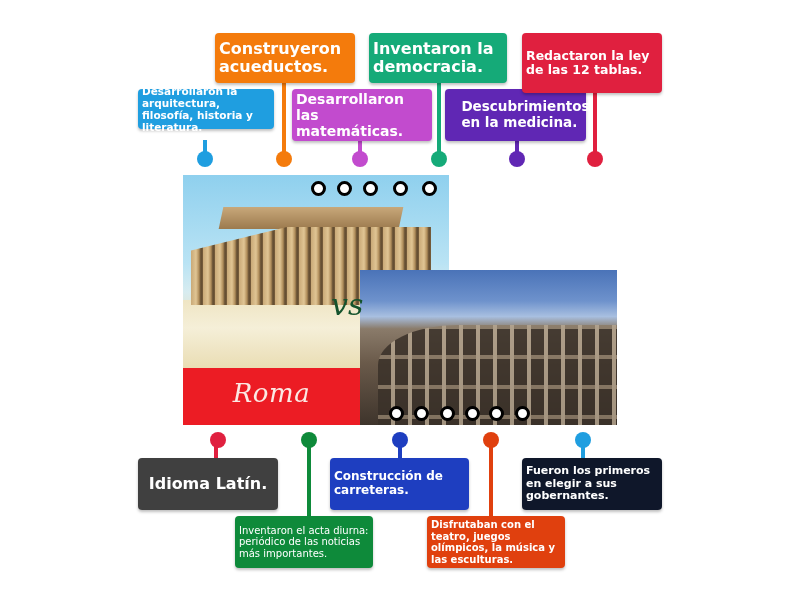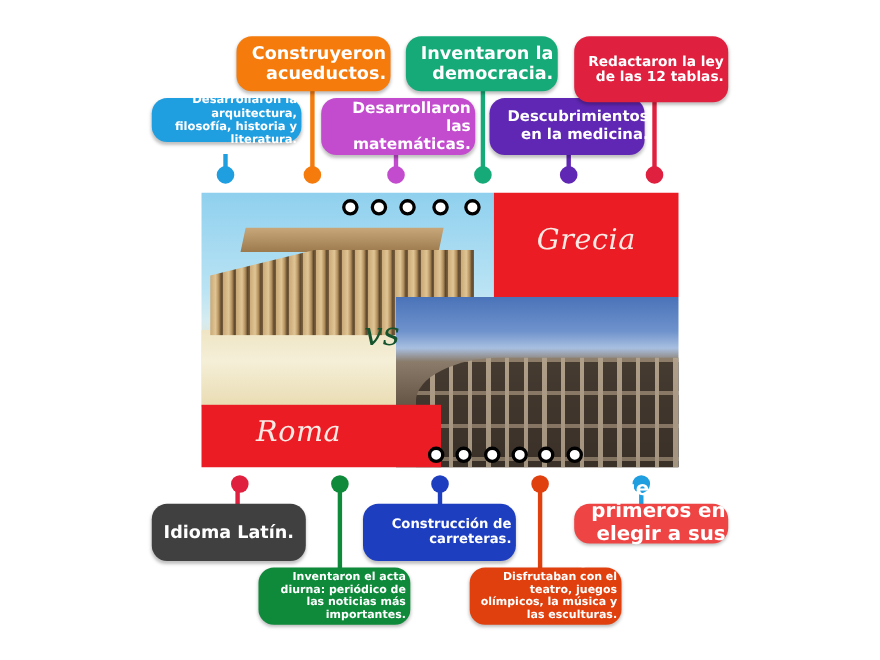--- a/index.html
+++ b/index.html
@@ -18,48 +18,45 @@
       background: repeating-linear-gradient(90deg, #c9a977 0px, #e0c594 5px, #b08d5a 8px, #5f4a30 10px, #7a5f3c 12px);
       clip-path: polygon(0 30%, 40% 0, 100% 0, 100% 100%, 0 100%); }
     .grecia-box { position: absolute; left: 266px; top: 0; width: 168px; height: 95px; background: #ec1c24; }
     .colosseum { position: absolute; left: 177px; top: 95px; width: 257px; height: 155px;
       background: linear-gradient(180deg, #4a73b8 0%, #6e92cc 20%, #a8bfe0 30%, #8a7b6a 38%, #6a5a4a 60%, #3e342b 100%); }
     .colo-arches { position: absolute; left: 195px; top: 150px; width: 239px; height: 100px;
       background:
         repeating-linear-gradient(90deg, transparent 0px, transparent 13px, #b5a58f 13px, #b5a58f 17px),
         repeating-linear-gradient(180deg, #8d7d69 0px, #8d7d69 4px, #3a3129 4px, #3a3129 30px);
       border-top-left-radius: 80px 40px; opacity: .85; }
-    .roma-box { position: absolute; left: 0; top: 193px; width: 177px; height: 57px; background: #ec1c24; padding-left: 41px; }
+    .roma-box { position: absolute; left: 0; top: 193px; width: 177px; height: 57px; background: #ec1c24; }
     .script {
       position: absolute; color: #fbe9e4; font-family: "DejaVu Serif", serif; font-style: italic;
       font-size: 26px; letter-spacing: 0.5px; text-align: center;
     }
     .vs { position: absolute; left: 148px; top: 112px; color: #14532d; font-family: "DejaVu Serif", serif;
       font-style: italic; font-size: 30px; }
     .hole { position: absolute; width: 9px; height: 9px; border-radius: 50%; background: #fff; border: 3px solid #000; }
 
     .label {
-      position: absolute; color: #fff; text-align: right; border-radius: 14px;
+      position: absolute; color: #fff; text-align: left; border-radius: 4px;
       box-shadow: 0 2px 3px rgba(0,0,0,0.25); display: flex; align-items: center; justify-content: center;
       font-family: "DejaVu Sans", sans-serif; line-height: 1.15; box-sizing: border-box; padding: 2px 4px;
     }
     .stem { position: absolute; width: 4px; }
     .pin { position: absolute; width: 16px; height: 16px; border-radius: 50%; }
   </style>
 </head>
 <body>
 
 <div class="board">
   <div class="sky-left"></div>
   <div class="parthenon-base"></div>
   <div class="parthenon-roof"></div>
   <div class="parthenon-cols"></div>
-  <div class="grecia-box">
-    <div class="script" style="left:0;top:28px;width:168px;">Grecia</div>
-  </div>
   <div class="colosseum"></div>
   <div class="colo-arches"></div>
   <div class="roma-box">
     <div class="script" style="left:0;top:10px;width:177px;">Roma</div>
   </div>
   <div class="vs">vs</div>
 
   <div class="hole" style="left:128px;top:6px;"></div>
   <div class="hole" style="left:154px;top:6px;"></div>
   <div class="hole" style="left:180px;top:6px;"></div>
@@ -112,32 +109,32 @@
 
 <div>
   <div class="pin" style="left:210px;top:432px;background:#e0203f;"></div>
   <div class="stem" style="left:214px;top:444px;height:16px;background:#e0203f;"></div>
   <div class="label" style="left:138px;top:458px;width:140px;height:52px;background:#404040;font-size:16px;font-weight:bold;">Idioma Latín.</div>
 </div>
 
 <div>
   <div class="pin" style="left:301px;top:432px;background:#0e8a3a;"></div>
   <div class="stem" style="left:307px;top:444px;height:74px;background:#0e8a3a;"></div>
-  <div class="label" style="left:235px;top:516px;width:138px;height:52px;background:#0e8a3a;font-size:10px;font-weight:bold;">Inventaron el acta diurna: periódico de las noticias más importantes.</div>
+  <div class="label" style="left:235px;top:516px;width:138px;height:52px;background:#0e8a3a;font-size:10px;font-weight:normal;">Inventaron el acta diurna: periódico de las noticias más importantes.</div>
 </div>
 
 <div>
   <div class="pin" style="left:392px;top:432px;background:#1e3ec0;"></div>
   <div class="stem" style="left:398px;top:444px;height:16px;background:#1e3ec0;"></div>
   <div class="label" style="left:330px;top:458px;width:139px;height:52px;background:#1e3ec0;font-size:12px;font-weight:bold;">Construcción de carreteras.</div>
 </div>
 
 <div>
   <div class="pin" style="left:483px;top:432px;background:#e0400e;"></div>
   <div class="stem" style="left:489px;top:444px;height:74px;background:#e0400e;"></div>
   <div class="label" style="left:427px;top:516px;width:138px;height:52px;background:#e0400e;font-size:10px;font-weight:bold;">Disfrutaban con el teatro, juegos olímpicos, la música y las esculturas.</div>
 </div>
 
 <div>
   <div class="pin" style="left:575px;top:432px;background:#1f9ee0;"></div>
   <div class="stem" style="left:581px;top:444px;height:16px;background:#1f9ee0;"></div>
-  <div class="label" style="left:522px;top:458px;width:140px;height:36px;background:#ef4444;font-size:18px;font-weight:bold;">Fueron los primeros en elegir a sus gobernantes.</div>
+  <div class="label" style="left:522px;top:458px;width:140px;height:52px;background:#0f172a;font-size:11px;font-weight:bold;">Fueron los primeros en elegir a sus gobernantes.</div>
 </div>
 
 </body></html>

